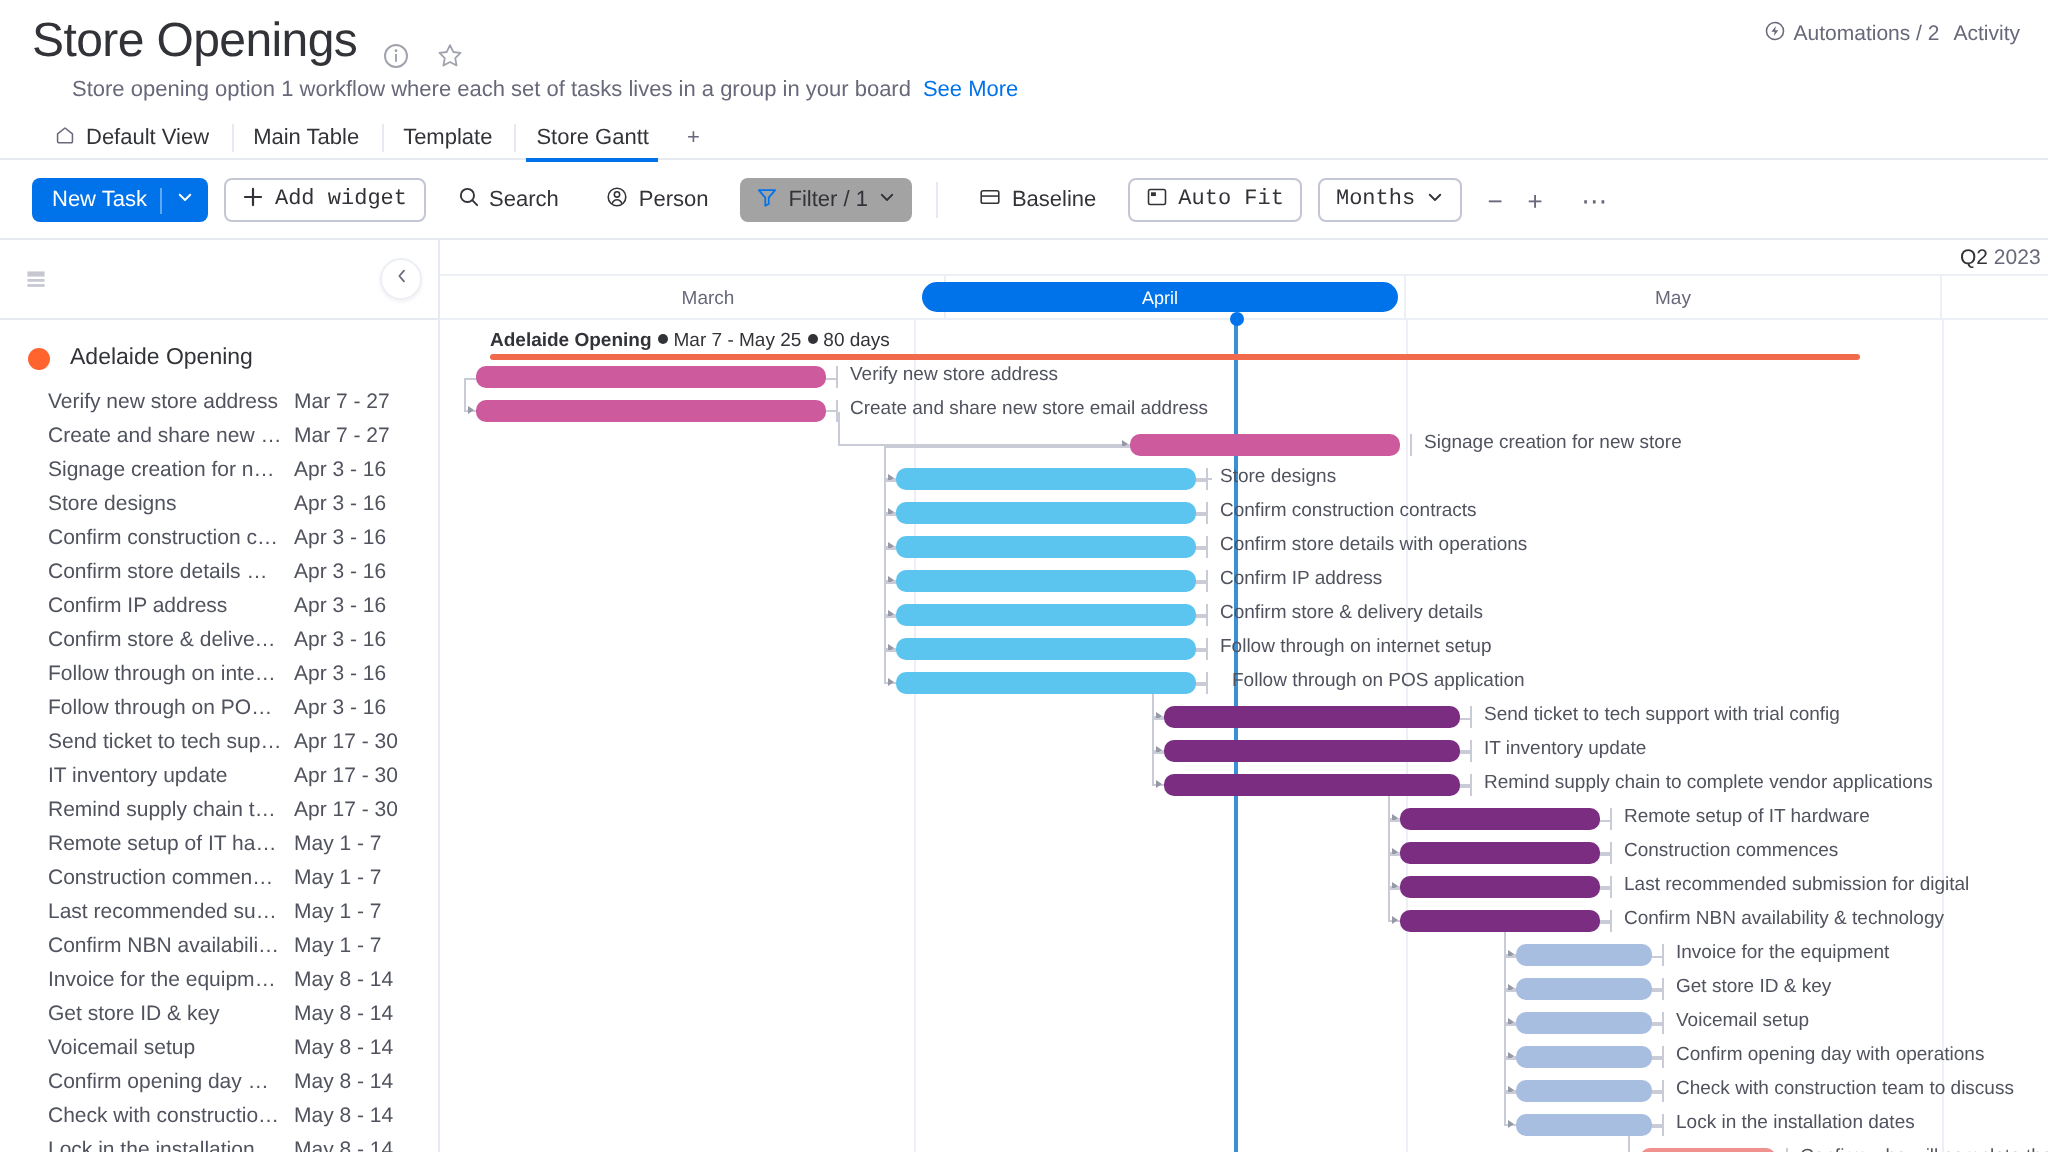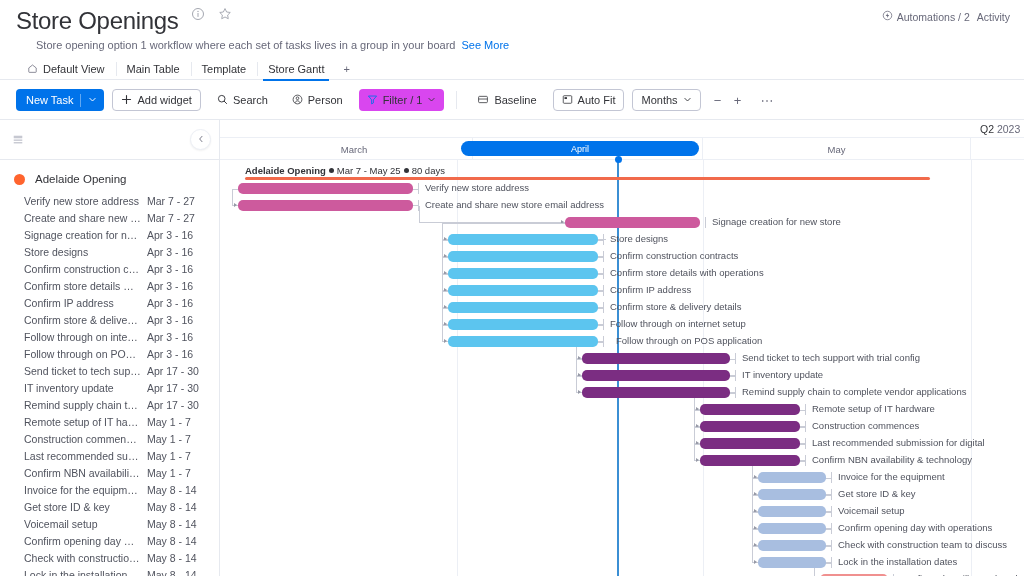--- a/index.html
+++ b/index.html
@@ -8,21 +8,21 @@
     font-family: "Liberation Sans", sans-serif;
     background:#ffffff;
     color:#323338;
     font-size:12px;
     -webkit-font-smoothing:antialiased;
   }
   .app { position:relative; width:1024px; height:576px; display:flex; flex-direction:column; }
 
   
   .hdr { padding:6px 16px 0 16px; position:relative; flex:0 0 auto; }
-  .hdr-title-row { display:flex; align-items:flex-start; gap:11px; }
+  .hdr-title-row { display:flex; align-items:flex-end; gap:11px; }
   .page-title { font-size:24px; font-weight:400; letter-spacing:-0.3px; color:#323338; line-height:30px; }
   .icon-btn { width:16px; height:16px; display:inline-flex; align-items:center; justify-content:center; color:#a0a3ad; cursor:pointer; }
   .icon-btn svg { display:block; }
   .subtitle { margin-top:3px; font-size:11px; color:#676879; display:flex; align-items:center; gap:6px;margin-left:20px; }
   .see-more { color:#0073ea; cursor:pointer; }
 
   .topright { position:absolute; right:14px; top:10px; display:flex; align-items:center; gap:7px; font-size:10.5px; color:#676879; }
   .topright .tr-item { display:flex; align-items:center; gap:4px; cursor:pointer; }
 
   
@@ -38,22 +38,22 @@
   .toolbar { display:flex; align-items:center; gap:8px; padding:9px 16px 8px 16px; flex:0 0 auto; }
   .btn-primary {
     background:#0073ea; color:#fff; border-radius:4px; height:22px;
     display:flex; align-items:center; padding:0 7px 0 10px; gap:7px; font-size:11px; cursor:pointer;
   }
   .btn-primary .sep { width:1px; height:13px; background:rgba(255,255,255,.38); }
   .tb-btn {
     height:22px; display:flex; align-items:center; gap:5px; padding:0 8px;
     border-radius:4px; font-size:11px; color:#323338; cursor:pointer; background:transparent;
   }
-  .tb-btn.bordered { border:1px solid #c3c6d4; }
-  .tb-btn.filter { background:#d946ef; }
+  .tb-btn.bordered { border:1px solid #c3c6d4;font-family:Liberation Mono, monospace; }
+  .tb-btn.filter { background:#a3a3a3; }
   .tb-divider { width:1px; height:18px; background:#e6e9ef; margin:0 4px; }
   .tb-zoom { display:flex; align-items:center; gap:2px; }
   .zbtn { width:18px; height:18px; display:flex; align-items:center; justify-content:center; color:#676879; cursor:pointer; font-size:13px; }
   .dots { padding:0 6px; color:#676879; cursor:pointer; letter-spacing:1px; font-size:13px; }
 
   
   .body { flex:1 1 auto; display:flex; min-height:0; border-top:1px solid #e6e9ef; position:relative; }
 
   
   .left { width:220px; flex:0 0 220px; position:relative; background:#fff; border-right:1px solid #e6e9ef; }

